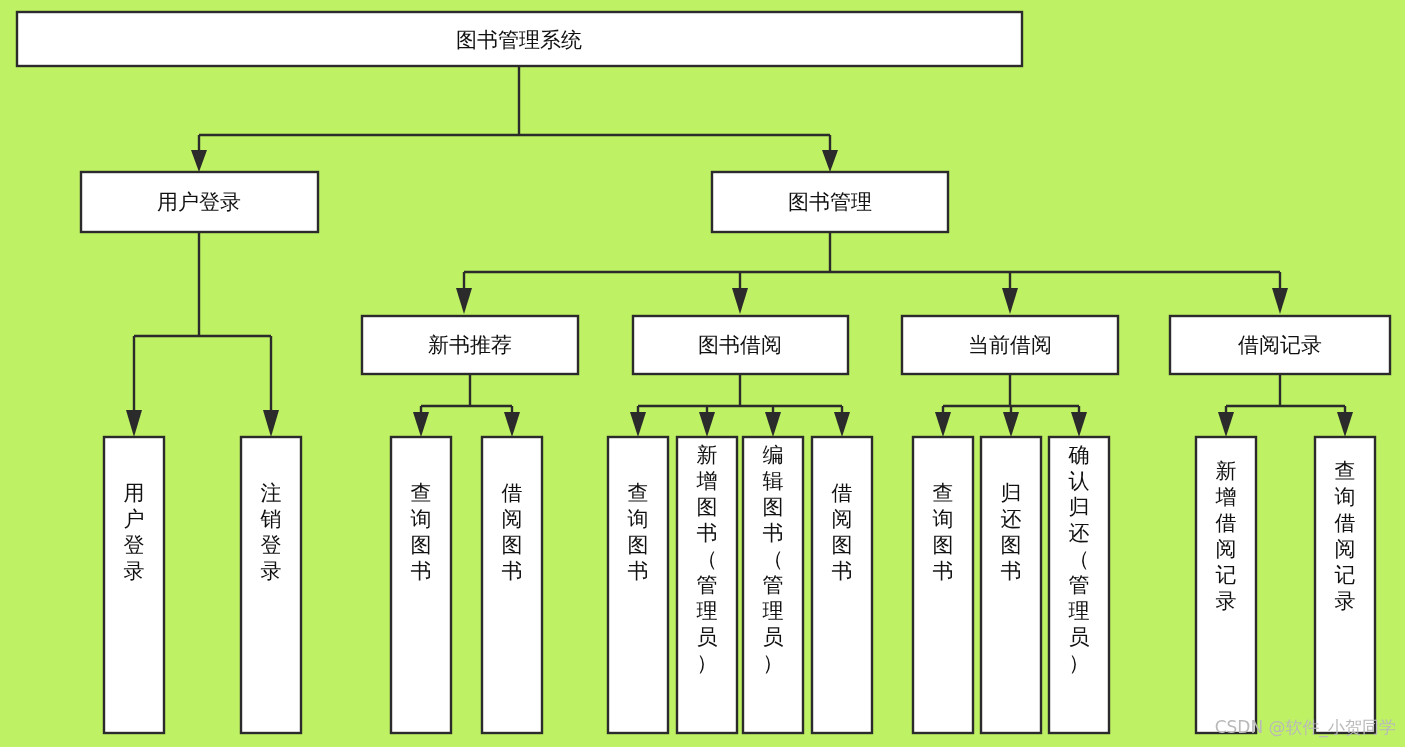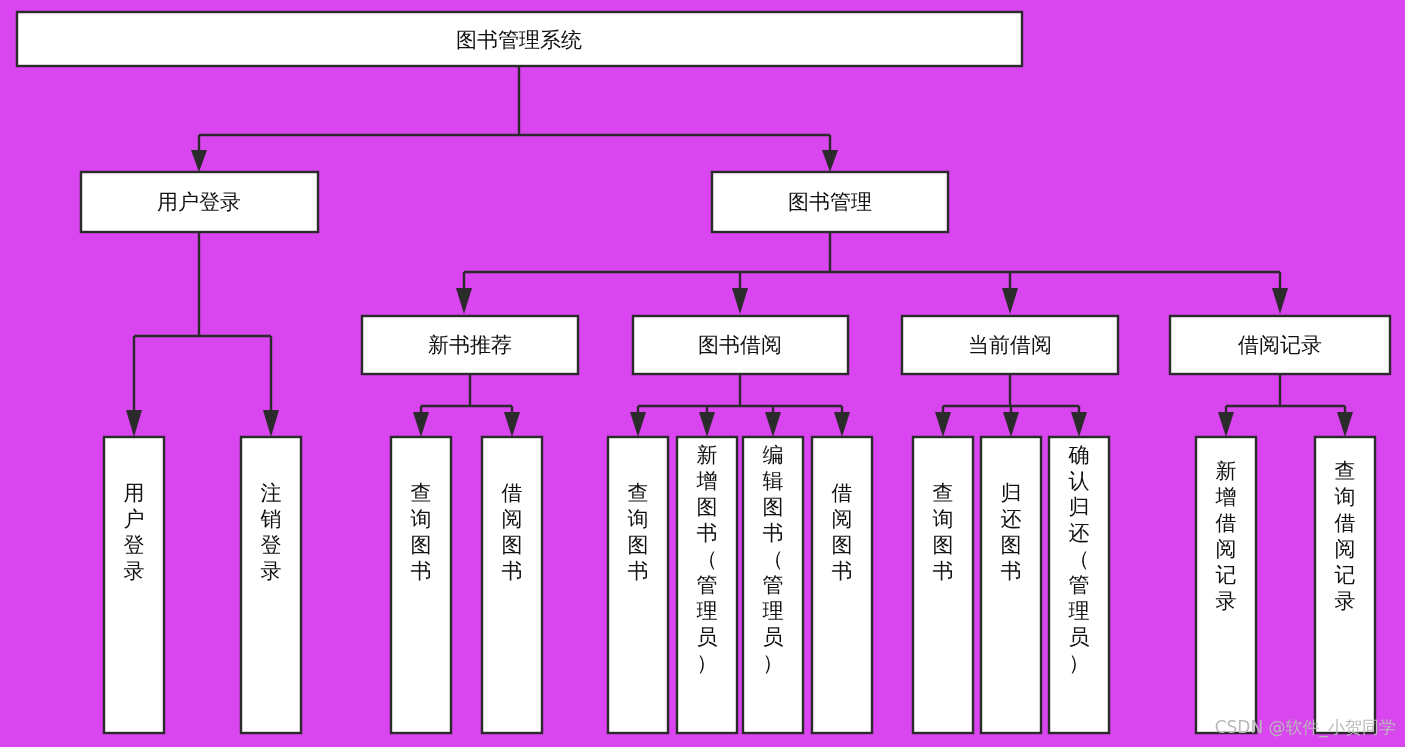--- a/index.html
+++ b/index.html
@@ -8,21 +8,21 @@
     padding: 0;
     background: #ffffff;
   }
   body {
     font-family: "DejaVu Sans", "Liberation Sans", sans-serif;
   }
   #diagram-root {
     position: relative;
     width: 1405px;
     height: 747px;
-    background: #d946ef;
+    background: #bef264;
     overflow: hidden;
   }
   svg.diagram-canvas {
     position: absolute;
     left: 0;
     top: 0;
     width: 1405px;
     height: 747px;
     display: block;
   }

